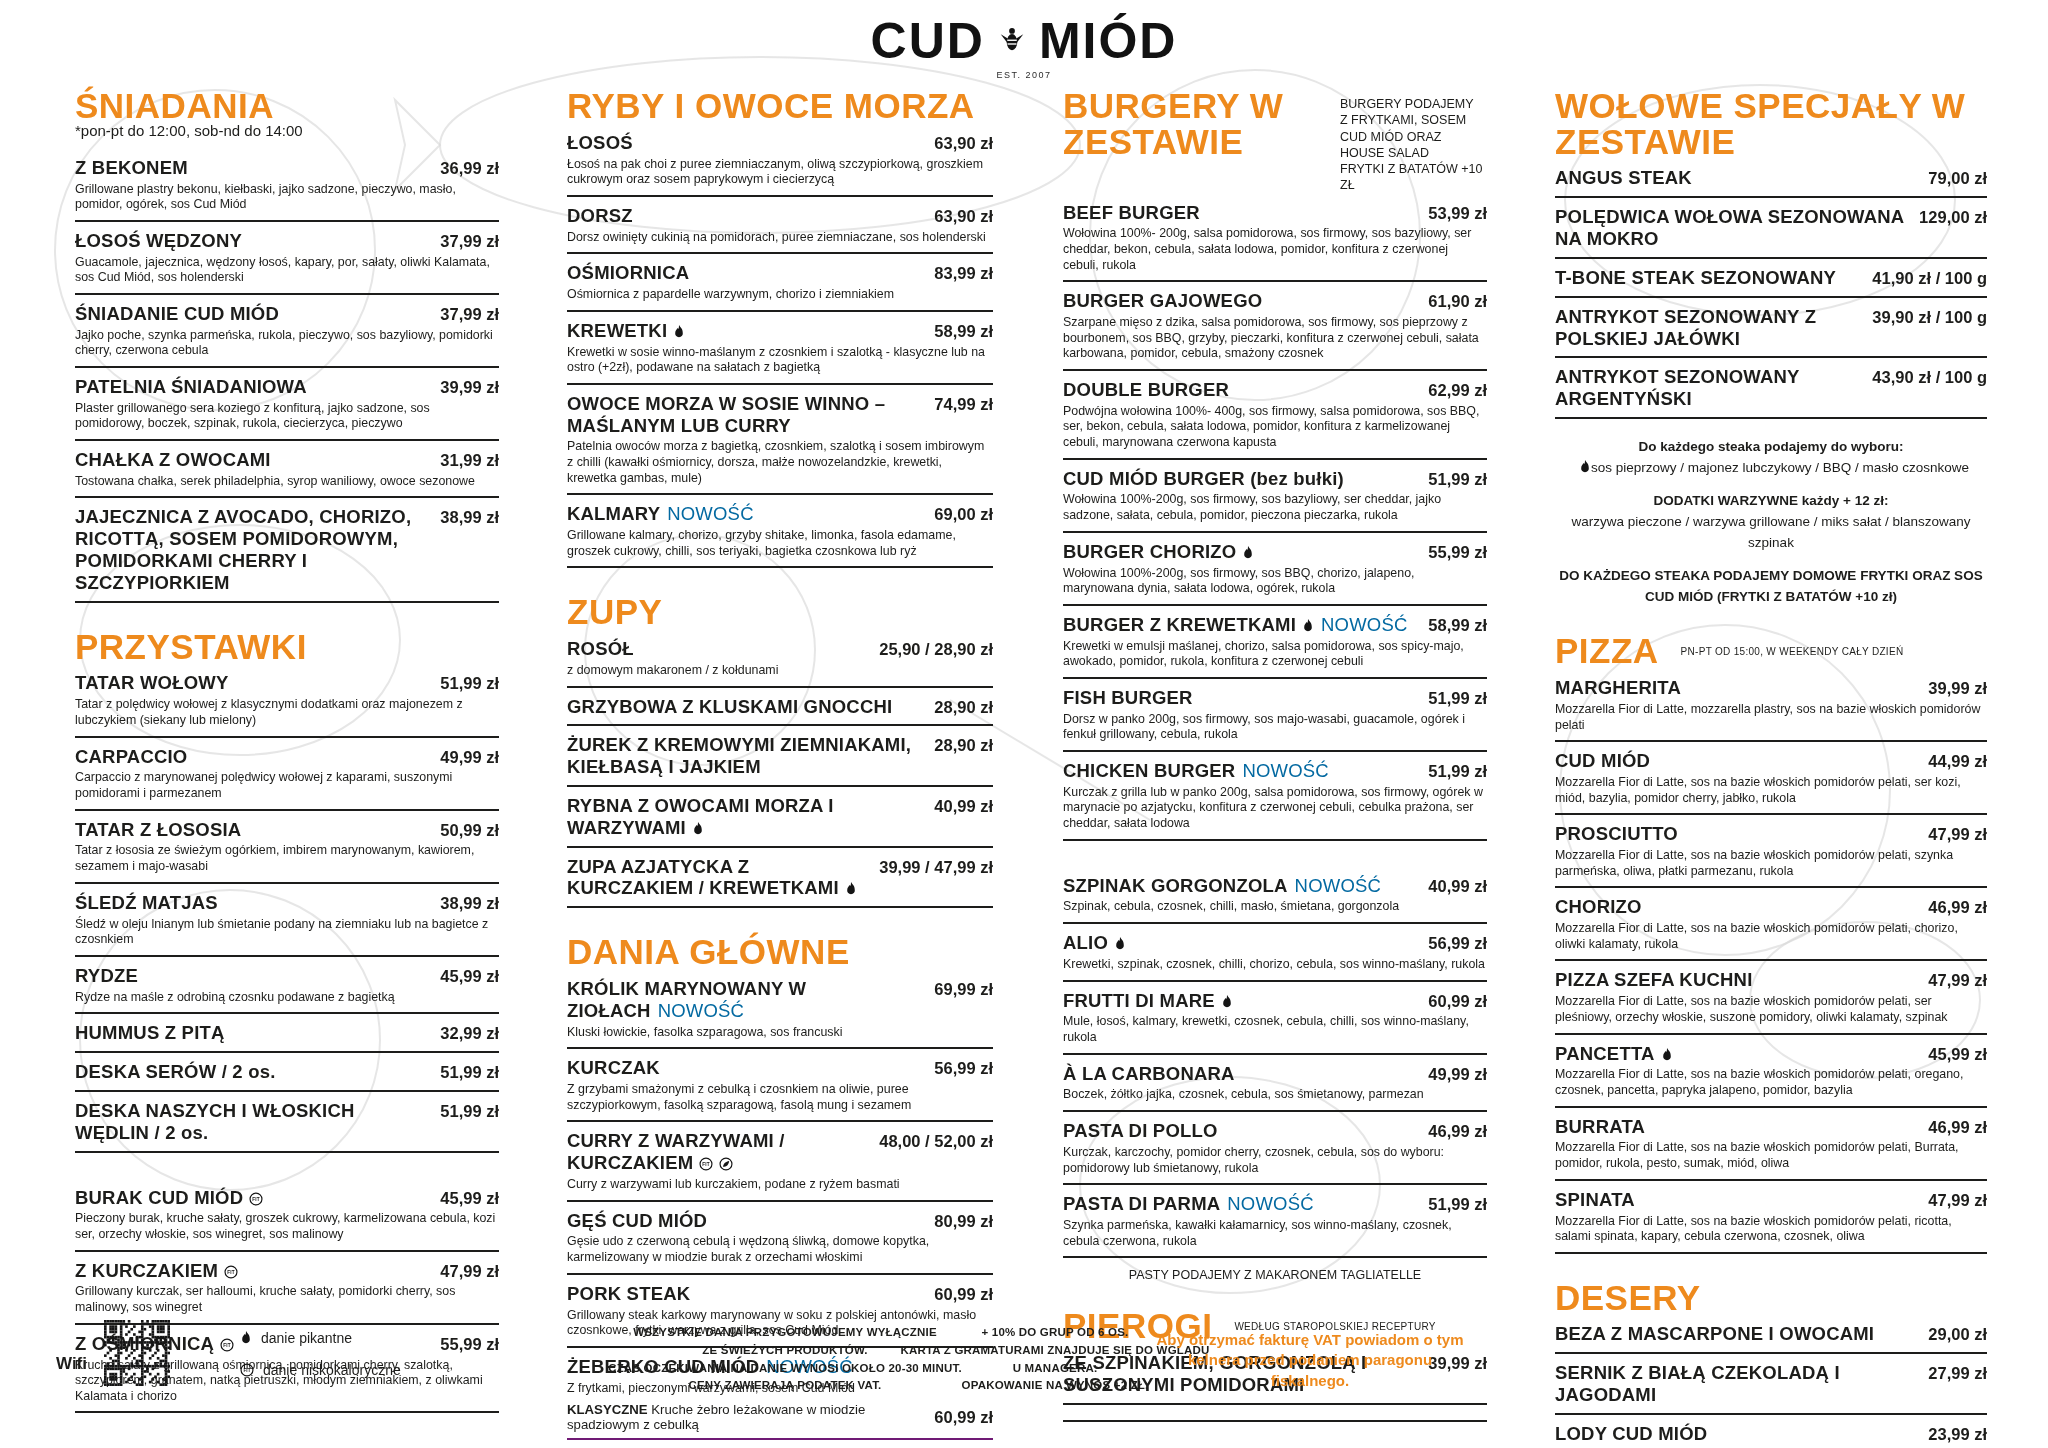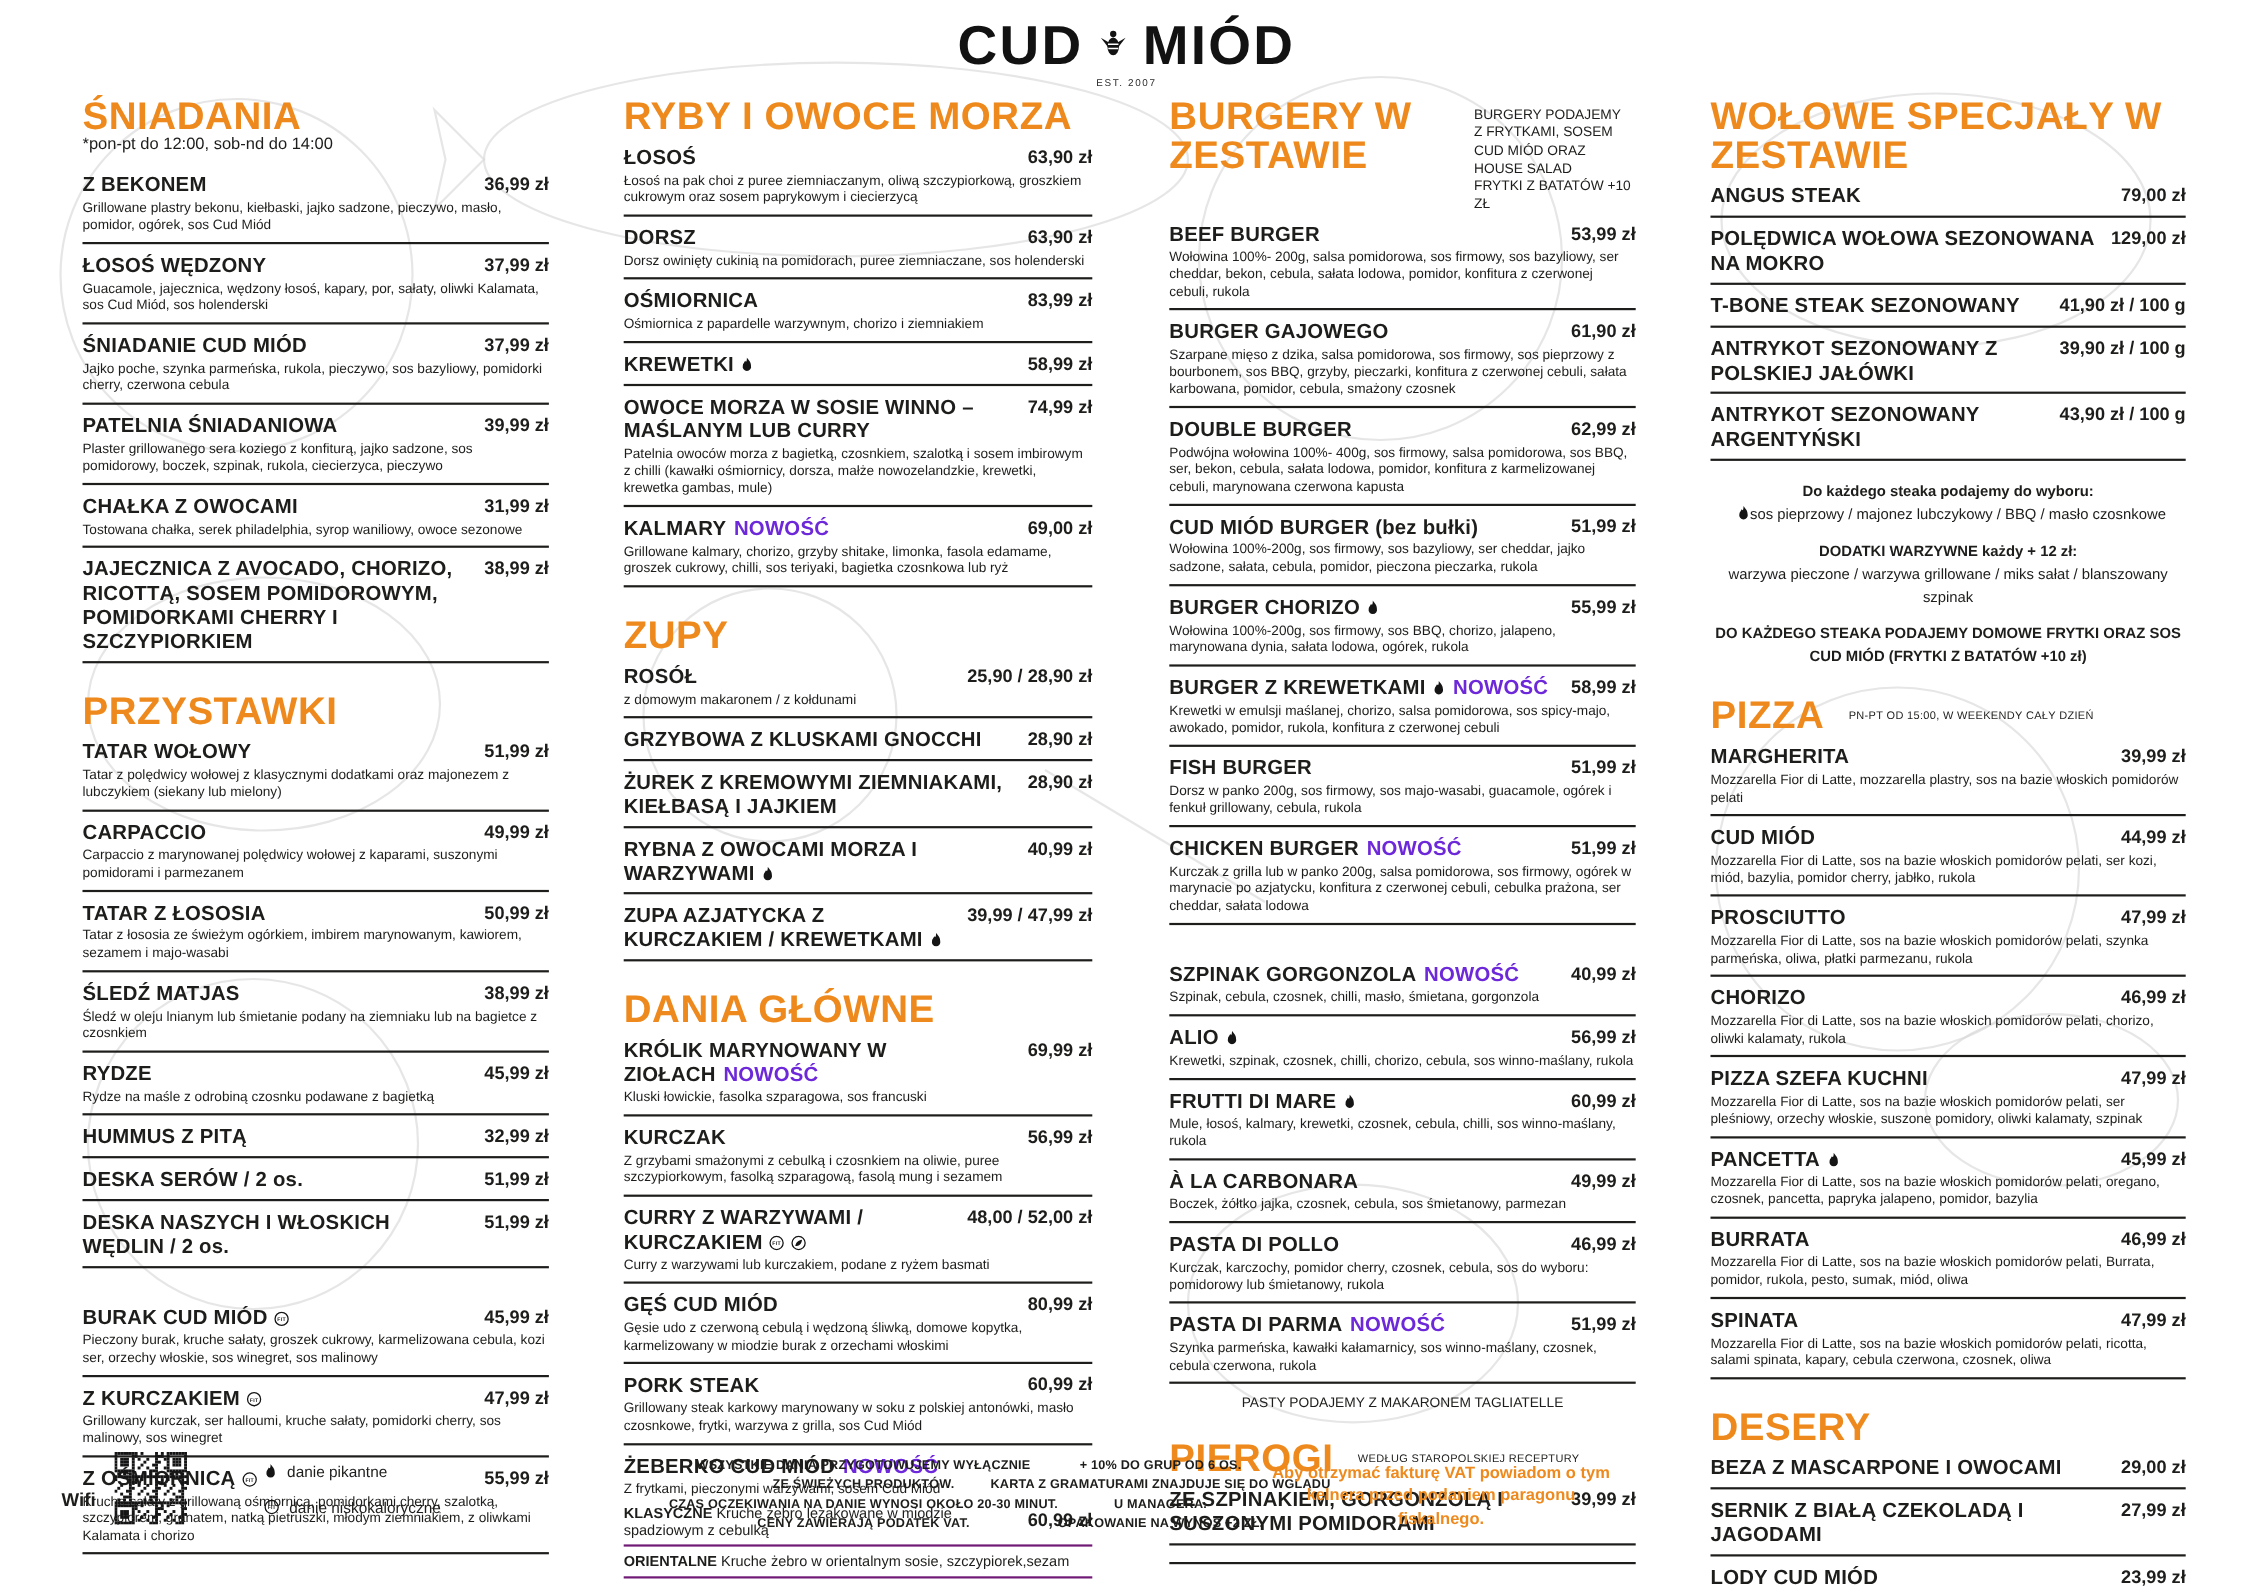--- a/index.html
+++ b/index.html
@@ -27,21 +27,21 @@
   .section-note{font-size:12.5px;line-height:1.3;padding-top:8px;font-weight:400}
   .section-note.small-caps{font-size:10px;letter-spacing:.3px;padding-top:12px}
   .section-subtitle{font-size:15px;margin:-2px 0 10px}
   .section-after-note{text-align:center;font-size:12.5px;padding:10px 0 0}
 
   .item{padding:8px 0 7px;border-bottom:2px solid #1d1d1b}
   .item-head{display:flex;justify-content:space-between;align-items:flex-start;gap:14px}
   .item-title{font-weight:700;font-size:18.5px;line-height:1.18;letter-spacing:.2px}
   .item-price{font-weight:700;font-size:16.5px;white-space:nowrap;padding-top:2px}
   .item-desc{font-size:12.4px;line-height:1.26;margin-top:3px}
-  .nowosc{color:#6d28d9;font-weight:700;margin-left:7px}
+  .nowosc{color:#0369a1;font-weight:400;margin-left:7px}
   .badge{display:inline-block;margin-left:6px}
   .badge svg{vertical-align:-2px}
 
   .item.has-variants{border-bottom:none;padding-bottom:0}
   .variant{display:flex;justify-content:space-between;gap:14px;padding:6px 0;
            border-bottom:2px solid #701a75;font-size:13.2px;align-items:center}
   .variant-label{font-weight:700}
   .variant-price{font-weight:700;font-size:16.5px;white-space:nowrap}
 
   .extras{text-align:center;margin-top:18px;line-height:1.55}
@@ -262,20 +262,21 @@
         </div>
         <div class="item-desc">Ośmiornica z papardelle warzywnym, chorizo i ziemniakiem</div>
       </div>
       <div class="item">
         <div class="item-head">
           <div class="item-title"><span class="item-name">KREWETKI</span><span class="badge"><svg width="12" height="14" viewBox="0 0 10 12">
                 <path d="M5 0 C6.2 2 8.2 3.2 8.2 6.4 A3.3 3.3 0 1 1 1.8 6.4 C1.8 4.8 3 4.2 3.6 2.6 C4.1 3.6 5 4 5 0 Z" fill="#151515"></path>
               </svg></span></div>
           <div class="item-price">58,99 zł</div>
         </div>
+        <div class="item-desc">Krewetki w sosie winno-maślanym z czosnkiem i szalotką - klasyczne lub na ostro (+2zł), podawane na sałatach z bagietką</div>
       </div>
       <div class="item">
         <div class="item-head">
           <div class="item-title"><span class="item-name">OWOCE MORZA W SOSIE WINNO – MAŚLANYM LUB CURRY</span></div>
           <div class="item-price">74,99 zł</div>
         </div>
         <div class="item-desc">Patelnia owoców morza z bagietką, czosnkiem, szalotką i sosem imbirowym z chilli (kawałki ośmiornicy, dorsza, małże nowozelandzkie, krewetki, krewetka gambas, mule)</div>
       </div>
       <div class="item">
         <div class="item-head">

